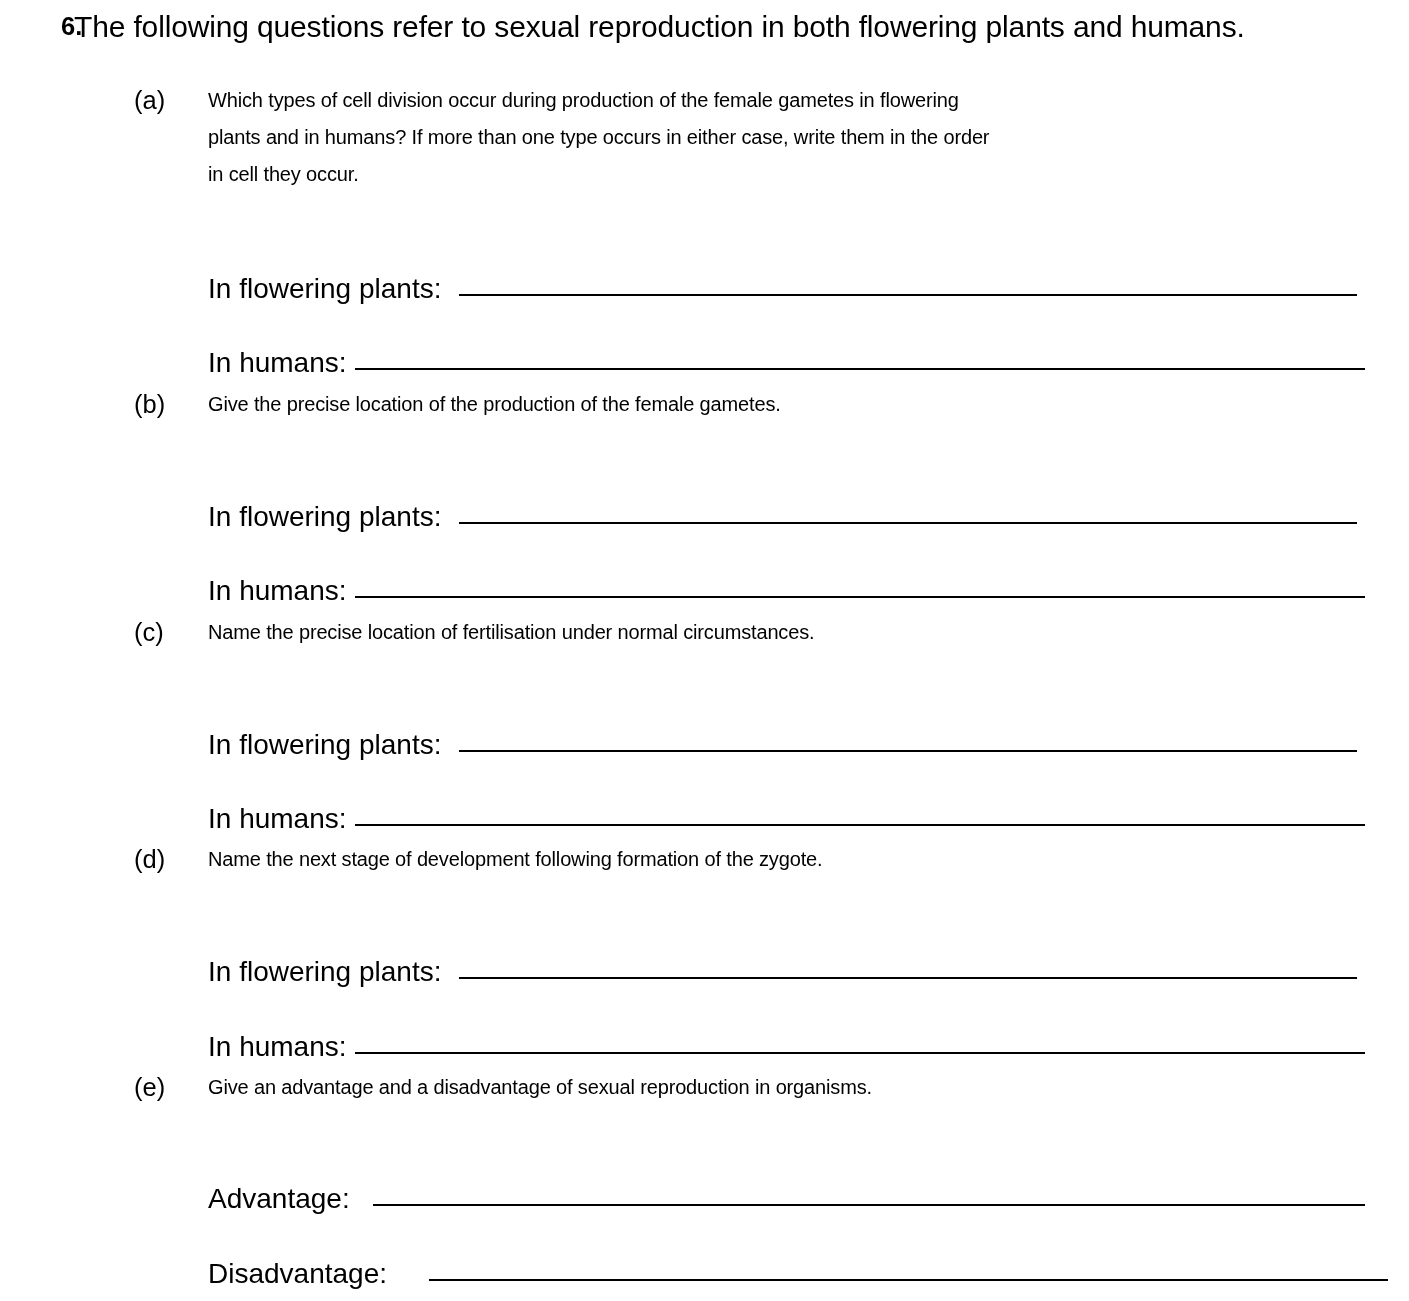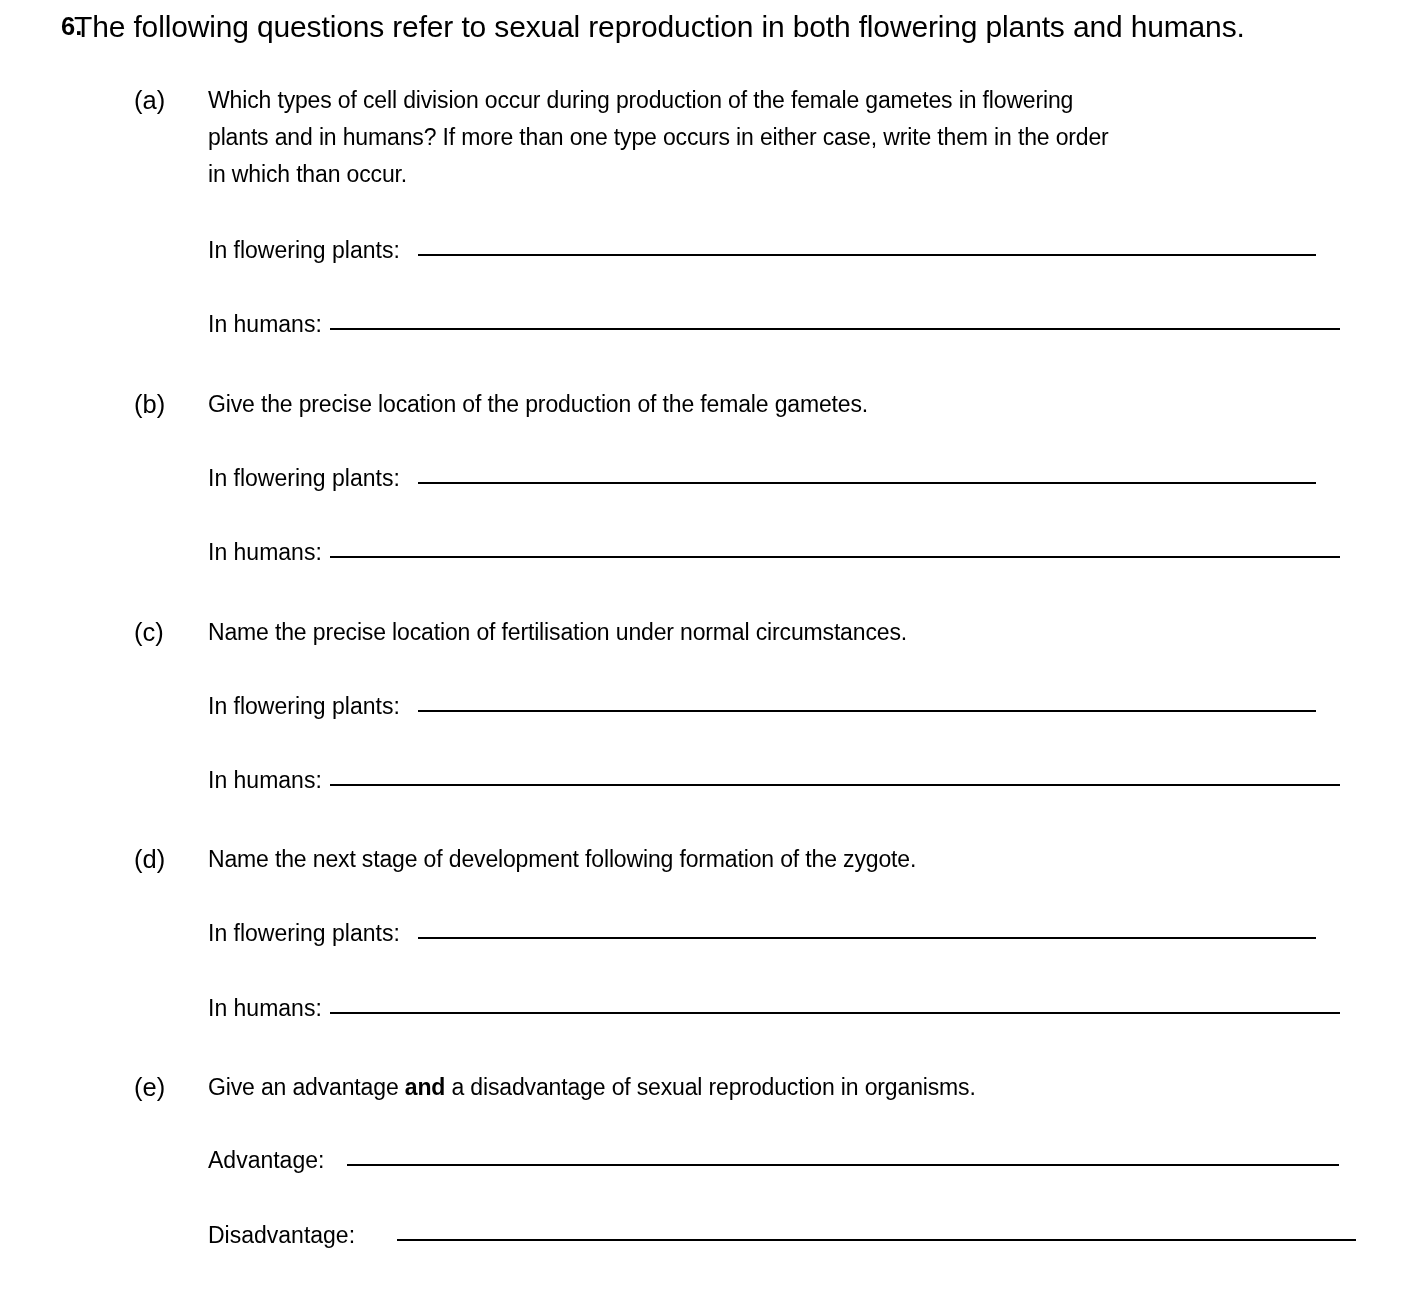--- a/index.html
+++ b/index.html
@@ -59,40 +59,41 @@
   }
   .part-label {
     width: 208px;
     padding-left: 134px;
     box-sizing: border-box;
     font-size: 25.5px;
     line-height: 37px;
     flex: none;
   }
   .part-text {
-    font-size: 23px;
+    font-size: 20px;
     line-height: 37px;
     letter-spacing: -0.15px;
     width: 1180px;
   }
-  .part-text b { font-weight: bold; }
+  .part-text b { font-weight: normal; }
 
   
   .answer {
     position: absolute;
     left: 208px;
     display: flex;
     align-items: baseline;
     width: 1180px;
   }
   .answer-label {
-    font-size: 23px;
+    font-size: 28px;
     line-height: 34px;
     white-space: nowrap;
     flex: none;
+    margin-top: 39px;
   }
   .answer-rule {
     display: block;
     height: 0;
     border-bottom: 2.5px solid #000000;
     position: relative;
     top: -2px;
     flex: none;
   }
 </style>
@@ -104,21 +105,21 @@
   <div class="stem-row">
     <div class="stem-number">6.</div>
     <div class="stem-text">The following questions refer to sexual reproduction in both flowering plants and humans.</div>
   </div>
 
   <div class="part" style="top:82px;">
     <div class="part-label">(a)</div>
     <div class="part-text">
       <div>Which types of cell division occur during production of the female gametes in flowering</div>
       <div>plants and in humans?  If more than one type occurs in either case, write them in the order</div>
-      <div>in which than occur.</div>
+      <div>in cell they occur.</div>
     </div>
   </div>
 
   <div class="answer" style="top:233px;">
     <span class="answer-label">In flowering plants:</span>
     <span class="answer-rule" style="width:898px; margin-left:18px;"></span>
   </div>
 
   <div class="answer" style="top:307px;">
     <span class="answer-label">In humans:</span>

